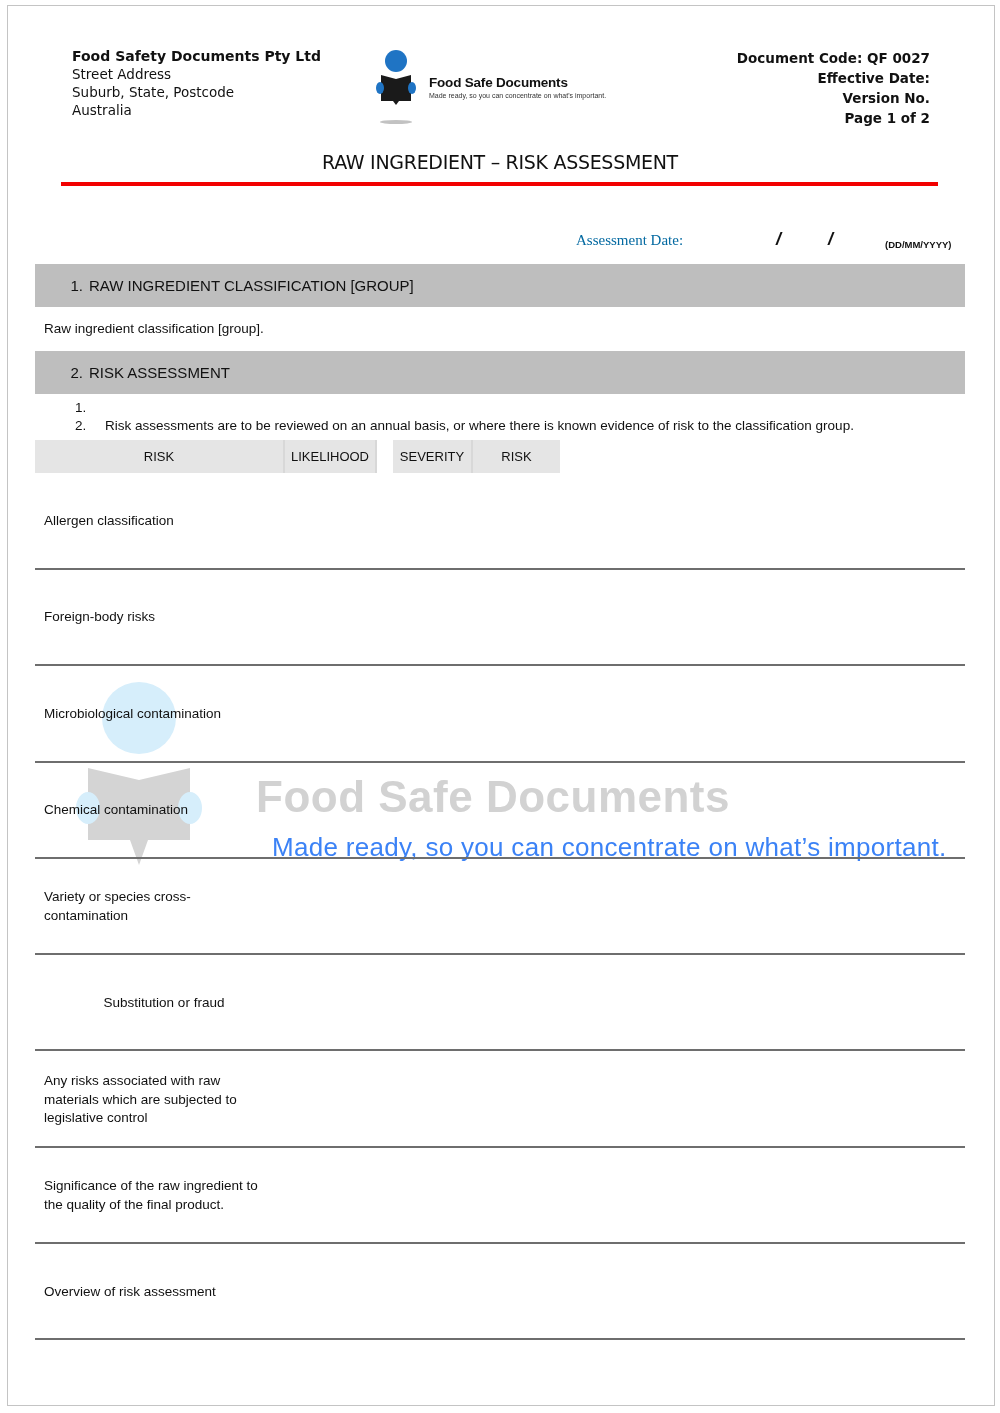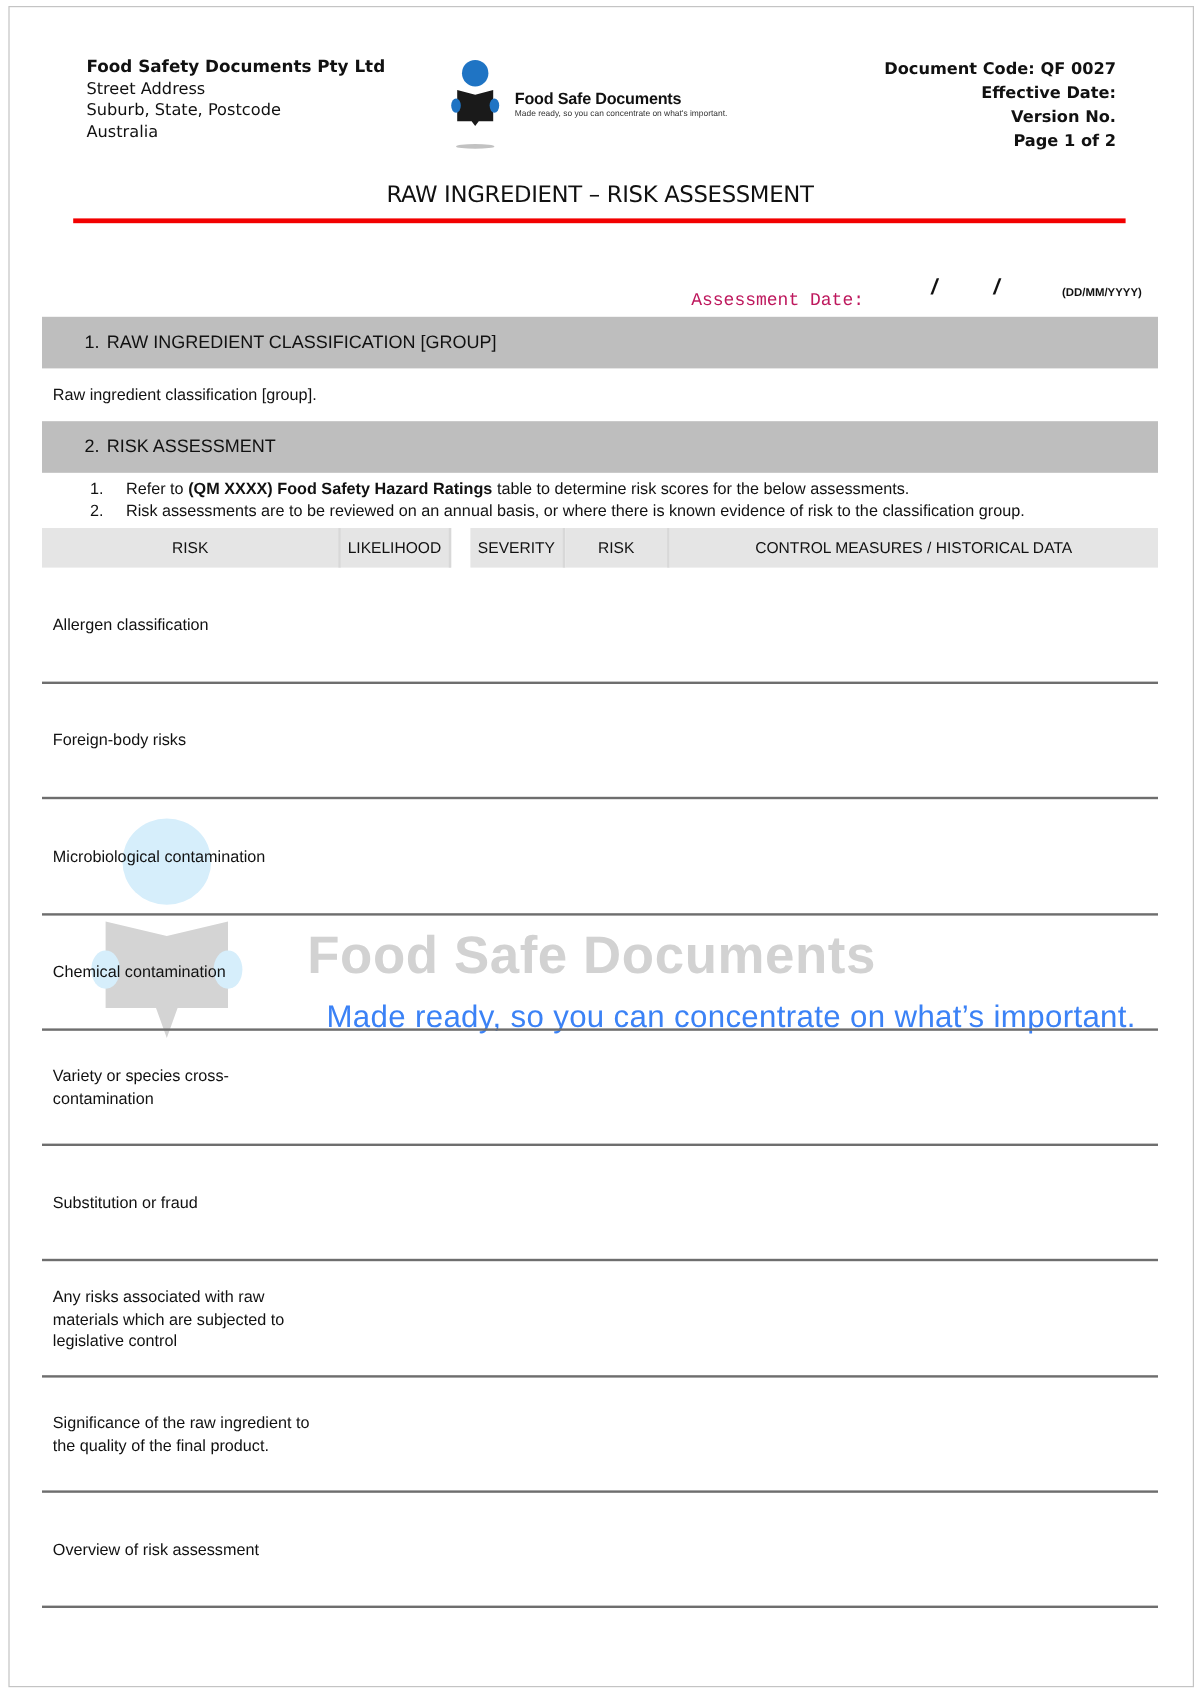--- a/index.html
+++ b/index.html
@@ -13,21 +13,21 @@
   .logo { left: 374px; top: 49px; width: 260px; height: 80px; }
   .logo-text { position: absolute; left: 55px; top: 26px; }
   .logo-title { font-family: "Liberation Sans", sans-serif; font-size: 13.5px; font-weight: bold; color: #111; letter-spacing: -0.2px; }
   .logo-tag { font-family: "Liberation Sans", sans-serif; font-size: 7px; color: #333; margin-top: 2px; }
 
   .doc-meta { right: 70px; top: 48px; text-align: right; font-size: 13.5px; line-height: 20px; color: #111; font-weight: bold; }
 
   .title { left: 0; width: 1000px; top: 151px; text-align: center; font-size: 19px; color: #111; letter-spacing: -0.3px; }
   .red-rule { left: 61px; top: 182px; width: 877px; height: 4px; background: #f20000; }
 
-  .assess-date { top: 232px; left: 576px; font-family: Liberation Mono, monospace; font-size: 15px; color: #be185d; margin-top: 10px; }
+  .assess-date { top: 232px; left: 576px; font-family: Liberation Serif, serif; font-size: 15px; color: #0369a1; }
   .slash { top: 229px; font-family: "Liberation Sans", sans-serif; font-size: 18px; font-style: italic; font-weight: bold; color: #111; }
   .date-fmt { left: 885px; top: 239px; font-family: "Liberation Sans", sans-serif; font-size: 9.5px; font-weight: bold; color: #111; }
 
   .section-bar { left: 35px; width: 930px; height: 43px; background: #bebebe; font-family: "Liberation Sans", sans-serif; font-size: 15px; color: #111; display: flex; align-items: center; }
   .section-bar .num { width: 48px; text-align: right; padding-right: 0; box-sizing: border-box; }
   .section-bar .lbl { margin-left: 6px; text-align: center; }
 
   .body-text { font-family: "Liberation Sans", sans-serif; font-size: 13.5px; color: #111; }
 
   .notes { left: 75px; top: 399px; font-family: "Liberation Sans", sans-serif; font-size: 13.5px; line-height: 18px; color: #111; }
@@ -93,34 +93,32 @@
 <div class="abs body-text" style="left:44px;top:321px;">Raw ingredient classification [group].</div>
 
 <div class="abs section-bar" style="top:351px;">
   <span class="num">2.</span>
   <span class="lbl">RISK ASSESSMENT</span>
 </div>
 
 <div class="abs notes">
   <div class="row">
     <span class="n">1.</span>
-    <span><span>Refer to </span><b>(QM XXXX) Food Safety Hazard Ratings</b><span> table to determine risk scores for the below assessments.</span></span>
   </div>
   <div class="row">
     <span class="n">2.</span>
     <span>Risk assessments are to be reviewed on an annual basis, or where there is known evidence of risk to the classification group.</span>
   </div>
 </div>
 
 <div class="abs thead">
   <div class="th" style="width:250px;">RISK</div>
   <div class="th" style="width:92px;">LIKELIHOOD</div>
   <div class="th" style="width:80px;margin-left:16px;">SEVERITY</div>
   <div class="th" style="width:87px;">RISK</div>
-  <div class="th" style="width:409px;">CONTROL MEASURES / HISTORICAL DATA</div>
 </div>
 
 <svg class="abs wm-icon" viewBox="0 0 140 190">
   <ellipse cx="63" cy="38" rx="37" ry="36" fill="#d6eefb"></ellipse>
   <path d="M12 88 L63 100 L114 88 L114 160 L72 160 L63 185 L54 160 L12 160 Z" fill="#d4d4d4"></path>
   <ellipse cx="12" cy="128" rx="12" ry="16" fill="#d6eefb"></ellipse>
   <ellipse cx="114" cy="128" rx="12" ry="16" fill="#d6eefb"></ellipse>
 </svg>
 <div class="abs wm-text">Food Safe Documents</div>
 <div class="abs wm-tag">Made ready, so you can concentrate on what’s important.</div>
@@ -133,21 +131,21 @@
 
 <div class="abs row-label" style="top:705px;">Microbiological contamination</div>
 <div class="abs row-rule" style="top:761px;"></div>
 
 <div class="abs row-label" style="top:801px;">Chemical contamination</div>
 <div class="abs row-rule" style="top:857px;"></div>
 
 <div class="abs row-label" style="top:888px;width:180px;">Variety or species cross-contamination</div>
 <div class="abs row-rule" style="top:953px;"></div>
 
-<div class="abs row-label" style="top:994px;">Substitution or fraud</div>
+<div class="abs row-label" style="top:994px;text-align:center;">Substitution or fraud</div>
 <div class="abs row-rule" style="top:1049px;"></div>
 
 <div class="abs row-label" style="top:1072px;width:215px;">Any risks associated with raw materials which are subjected to legislative control</div>
 <div class="abs row-rule" style="top:1146px;"></div>
 
 <div class="abs row-label" style="top:1177px;width:235px;">Significance of the raw ingredient to the quality of the final product.</div>
 <div class="abs row-rule" style="top:1242px;"></div>
 
 <div class="abs row-label" style="top:1283px;">Overview of risk assessment</div>
 <div class="abs row-rule" style="top:1338px;"></div>

